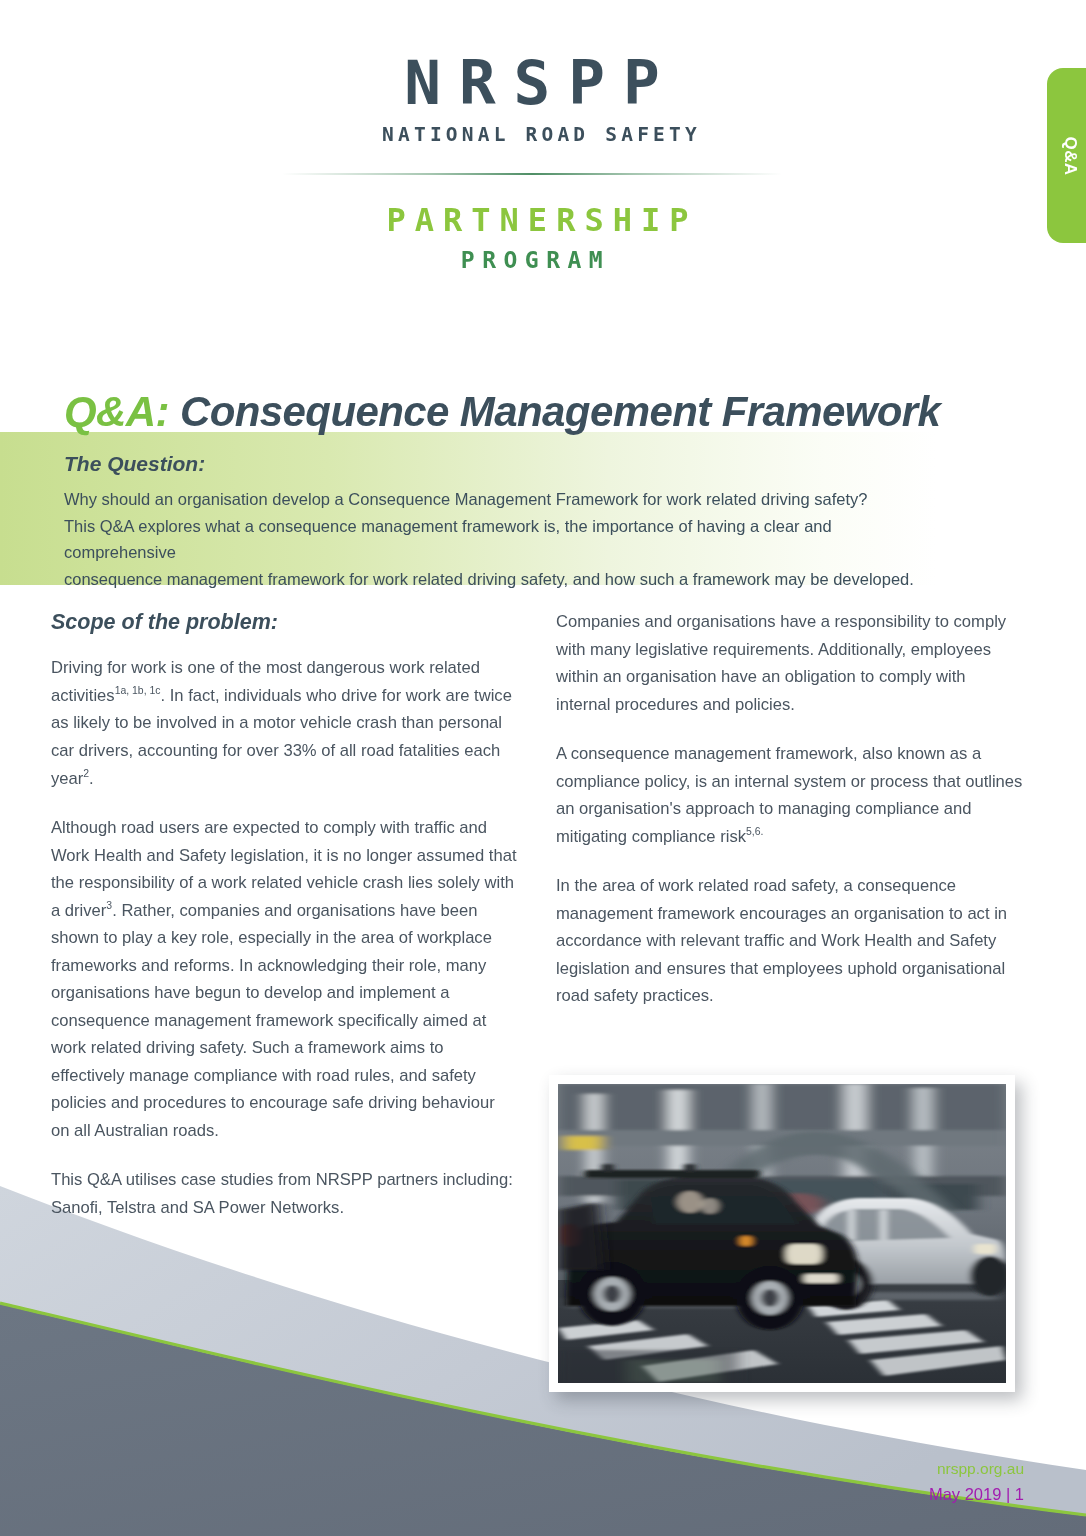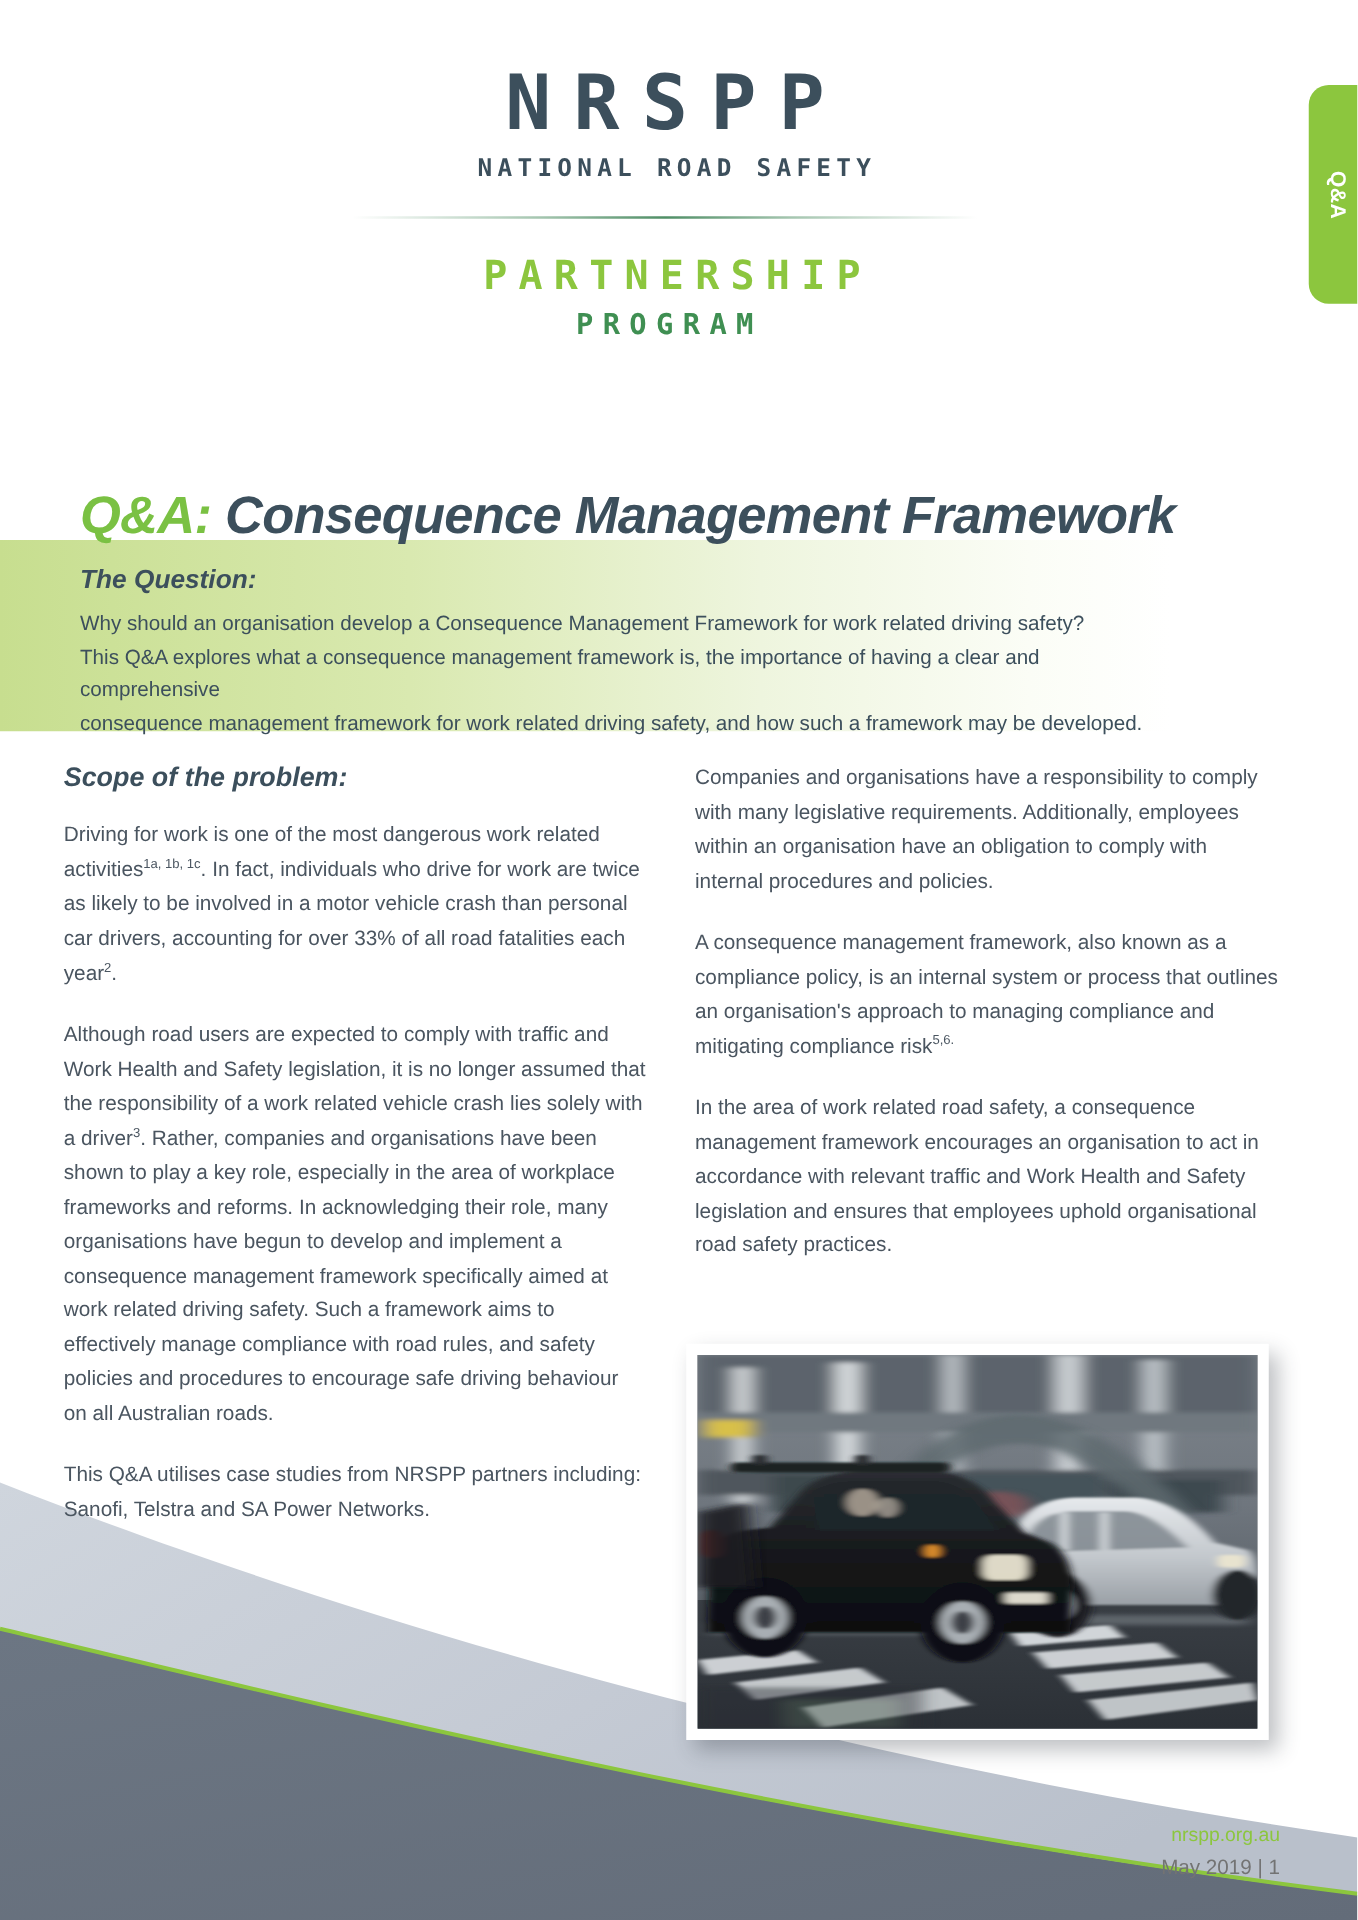--- a/index.html
+++ b/index.html
@@ -213,21 +213,21 @@
     text-align: right;
     z-index: 7;
   }
   #footer-url {
     font-size: 15.5px;
     color: #8cc63e;
     margin-bottom: 7px;
   }
   #footer-date {
     font-size: 16.5px;
-    color: #737373;
+    color: #a21caf;
   }
 </style>
 </head>
 <body>
 
 <div id="page">
 
   <svg id="swoosh-layer" viewBox="0 0 1086 1536" preserveAspectRatio="none">
     <defs>
       <linearGradient id="lightSwooshGrad" x1="0" y1="0" x2="1" y2="0.5">

